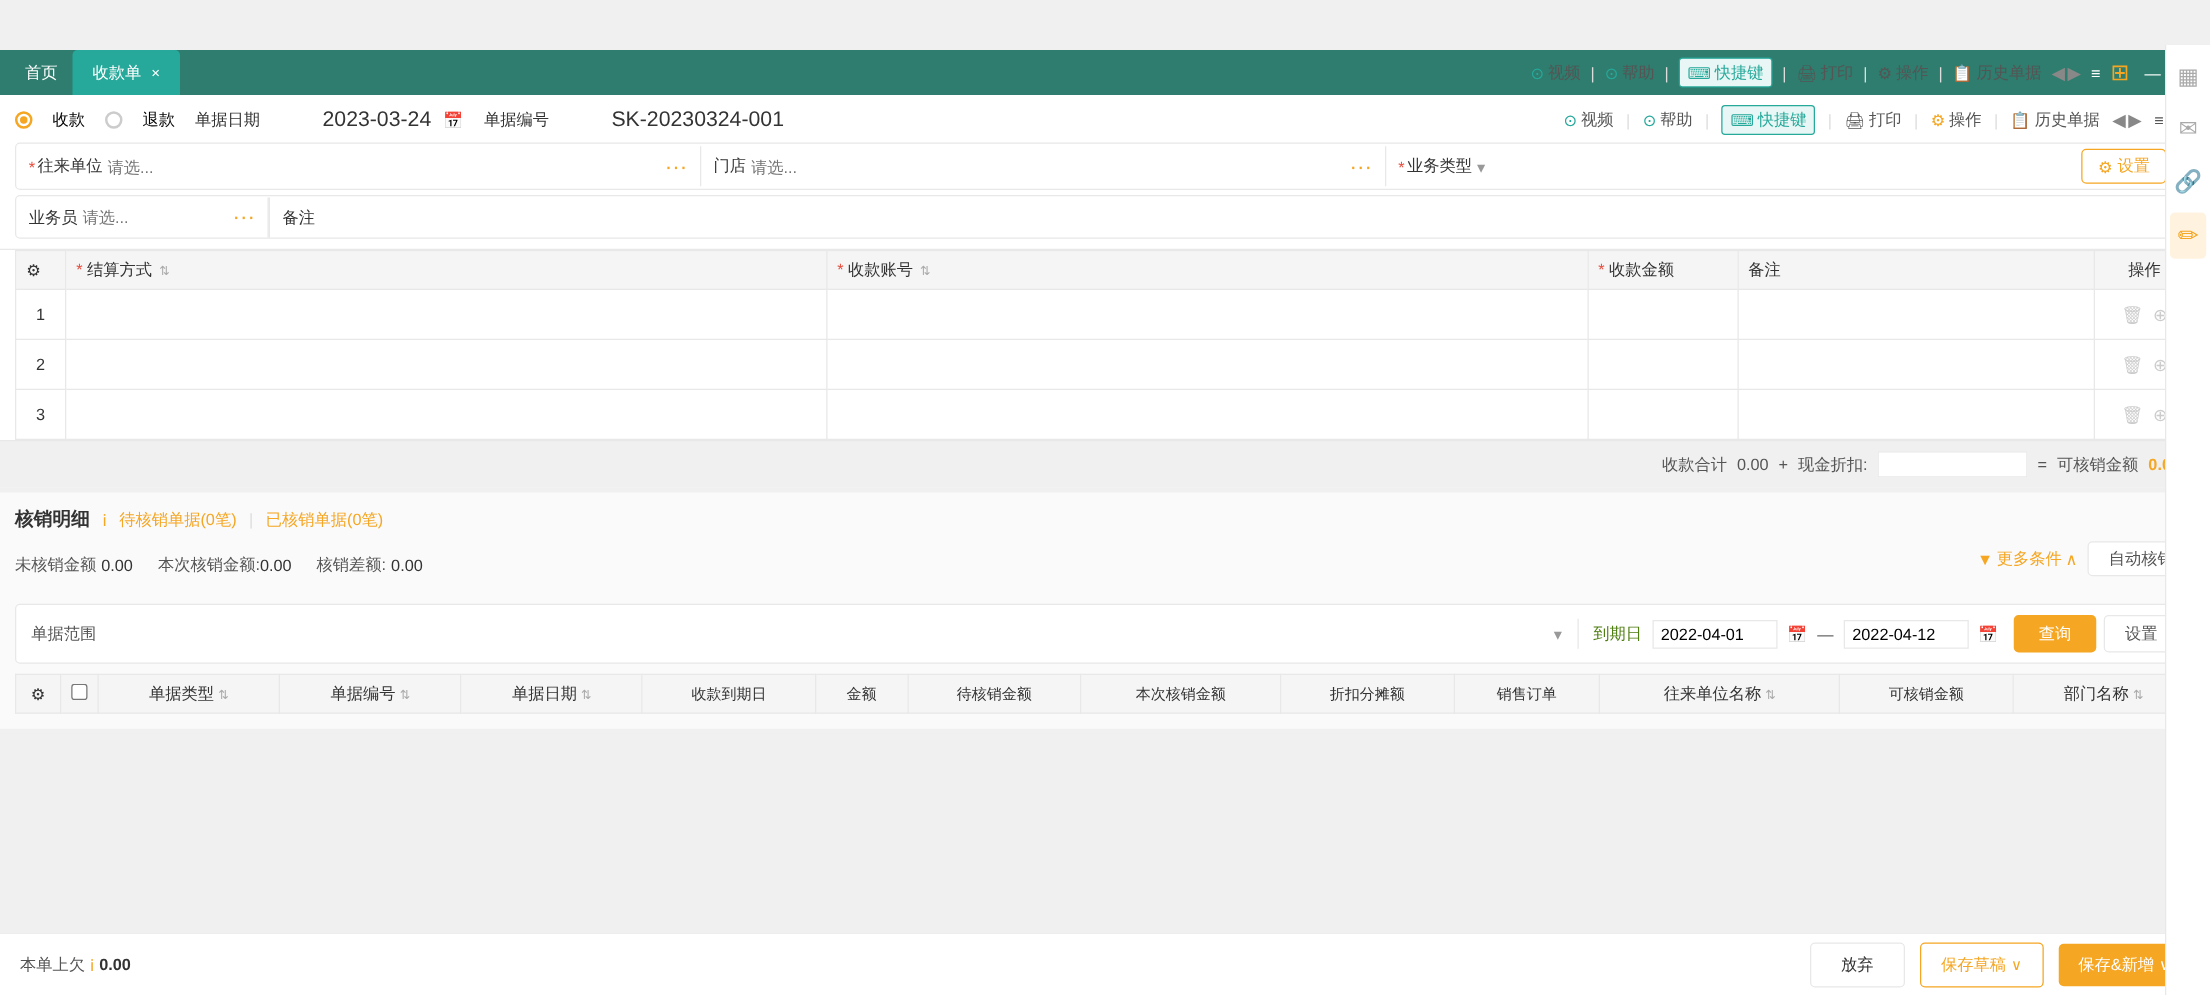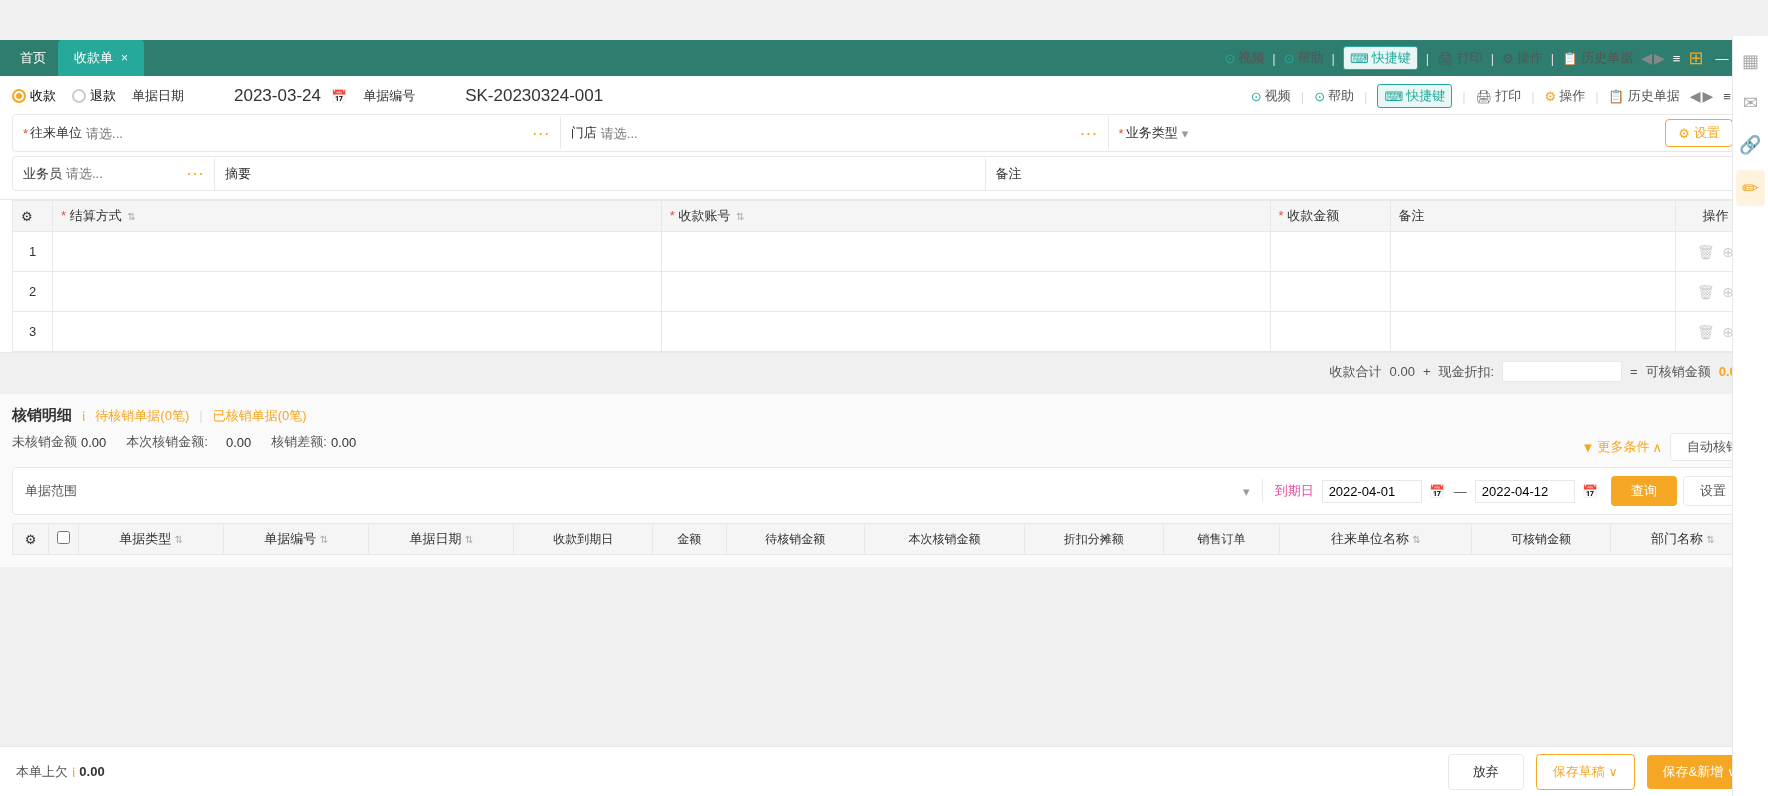--- a/index.html
+++ b/index.html
@@ -12,21 +12,21 @@
       margin-top: 40px;
     }
     .top-nav-home { padding: 0 12px; color: white; font-size: 13px; cursor: pointer; }
     .top-nav-tab {
       background: #26a89a; color: white; padding: 0 16px; height: 36px;
       display: flex; align-items: center; font-size: 13px; cursor: pointer; border-radius: 4px 4px 0 0;
     }
     .top-nav-tab .close-btn { margin-left: 8px; font-size: 12px; cursor: pointer; }
     .top-nav-spacer { flex: 1; }
     .radio-group { display: flex; gap: 16px; align-items: center; }
-    .radio-item { display: flex; align-items: center; gap: 4px; cursor: pointer; justify-content: space-between; }
+    .radio-item { display: flex; align-items: center; gap: 16px; cursor: pointer; justify-content: space-between; }
     .radio-dot { width: 14px; height: 14px; border-radius: 50%; border: 2px solid #ccc; display: flex; align-items: center; justify-content: center; }
     .radio-dot.active { border-color: #f5a623; }
     .radio-dot.active::after { content: ''; width: 6px; height: 6px; border-radius: 50%; background: #f5a623; }
     .date-field { display: flex; align-items: center; gap: 4px; color: #333; }
     .date-value { color: #333; font-size: 17px; margin-left: 42px; }
     .cal-icon { color: #f5a623; cursor: pointer; }
 
     .toolbar-right { margin-left: auto; display: flex; align-items: center; gap: 8px; color: #555; }
     .toolbar-btn { display: flex; align-items: center; gap: 3px; cursor: pointer; color: #555; font-size: 12px; }
     .toolbar-btn .icon { color: #26a89a; }
@@ -253,24 +253,20 @@
       </div>
     </div>
 
     <div style="display:flex;align-items:center;border:1px solid #e8e8e8;border-radius:4px;margin-bottom:4px;">
       <div style="display:flex;align-items:center;padding:6px 10px;min-width:200px;">
         <span style="color:#333;margin-right:4px;white-space:nowrap;">业务员</span>
         <input type="text" style="flex: 1 1 0%; border: none; outline: none; color: rgb(153, 153, 153); font-size: 13px; width: 120px;" placeholder="请选...">
         <span style="color:#f5a623;cursor:pointer;font-size:18px;">···</span>
       </div>
       <div style="width:1px;height:32px;background:#e8e8e8;"></div>
-      <div style="display:flex;align-items:center;flex:1;padding:6px 10px;">
-        <span style="color:#333;margin-right:4px;white-space:nowrap;">摘要</span>
-        <input type="text" style="flex: 1 1 0%; border: none; outline: none; color: rgb(153, 153, 153); font-size: 13px;">
-      </div>
       <div style="width:1px;height:32px;background:#e8e8e8;"></div>
       <div style="display:flex;align-items:center;flex:1;padding:6px 10px;">
         <span style="color:#333;margin-right:4px;white-space:nowrap;">备注</span>
       </div>
     </div>
   </div>
 
   <div style="padding:0 12px;background:white;">
     <table class="data-table">
       <thead>
@@ -350,26 +346,26 @@
   <div style="background:#fafafa;border-top:4px solid #f0f0f0;padding:12px;">
 
     <div style="display:flex;align-items:center;gap:10px;margin-bottom:8px;">
       <span style="font-size:15px;font-weight:bold;color:#333;">核销明细</span>
       <span style="color:#f5a623;cursor:pointer;">ℹ</span>
       <span style="color:#f5a623;cursor:pointer;font-size:13px;">待核销单据(0笔)</span>
       <span style="color:#ddd;">|</span>
       <span style="color:#f5a623;cursor:pointer;font-size:13px;">已核销单据(0笔)</span>
     </div>
 
-    <div style="display:flex;align-items:flex-start;gap:20px;margin-bottom:6px;">
+    <div style="display:flex;align-items:flex-end;gap:20px;margin-bottom:22px;">
       <div style="display:flex;align-items:center;gap:4px;">
         <span style="color:#555;">未核销金额</span>
         <span style="color:#333;">0.00</span>
       </div>
-      <div style="display:flex;align-items:center;gap:18px;">
+      <div style="display:flex;align-items:center;gap:0;">
         <span style="color:#555;">本次核销金额:</span>
         <span style="color:#333;">0.00</span>
       </div>
       <div style="display:flex;align-items:center;gap:4px;">
         <span style="color:#555;">核销差额:</span>
         <span style="color:#333;">0.00</span>
       </div>
       <div style="margin-left:auto;display:flex;align-items:center;gap:8px;">
         <span style="color:#f5a623;cursor:pointer;display:flex;align-items:center;gap:3px;">
           <span>▼</span>
@@ -381,21 +377,21 @@
     </div>
 
     <div style="display:flex;align-items:center;background:white;border:1px solid #e8e8e8;border-radius:4px;padding:8px 12px;margin-bottom:8px;gap:12px;">
       <span style="color:#555;white-space:nowrap;">单据范围</span>
       <div style="flex:1;display:flex;align-items:center;justify-content:space-between;cursor:pointer;">
         <span style="color:#999;"></span>
         <span style="color:#999;">▾</span>
       </div>
       <div style="width:1px;height:24px;background:#e8e8e8;"></div>
       <div style="display:flex;align-items:center;gap:8px;">
-        <span style="color:#ec4899;white-space:nowrap;">到期日</span>
+        <span style="color:#4d7c0f;white-space:nowrap;">到期日</span>
         <input type="text" style="border: 1px solid rgb(232, 232, 232); padding: 3px 6px; outline: none; width: 100px;" value="2022-04-01">
         <span style="color:#f5a623;cursor:pointer;">📅</span>
         <span style="color:#555;">—</span>
         <input type="text" style="border: 1px solid rgb(232, 232, 232); padding: 3px 6px; outline: none; width: 100px;" value="2022-04-12">
         <span style="color:#f5a623;cursor:pointer;">📅</span>
       </div>
       <div style="margin-left:auto;display:flex;gap:6px;">
         <button class="query-btn">查询</button>
         <button class="settings-btn-outline">设置</button>
       </div>

